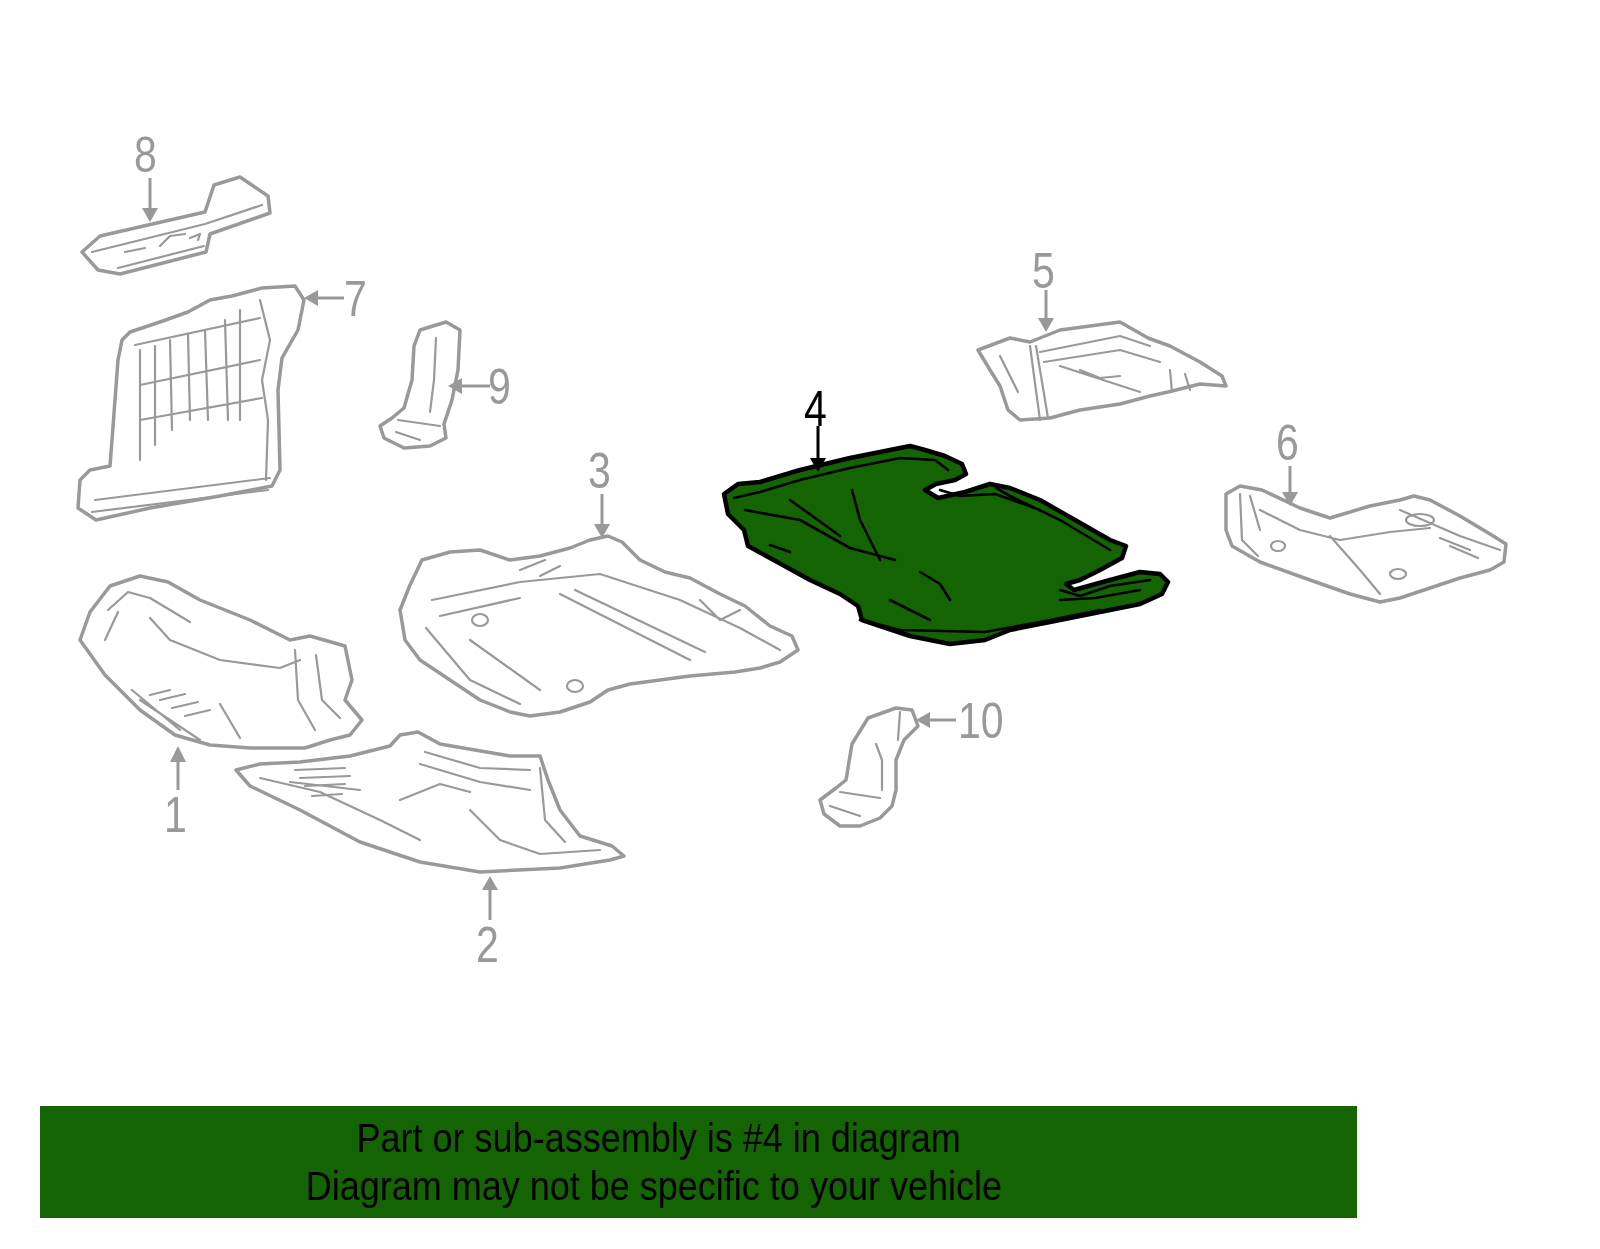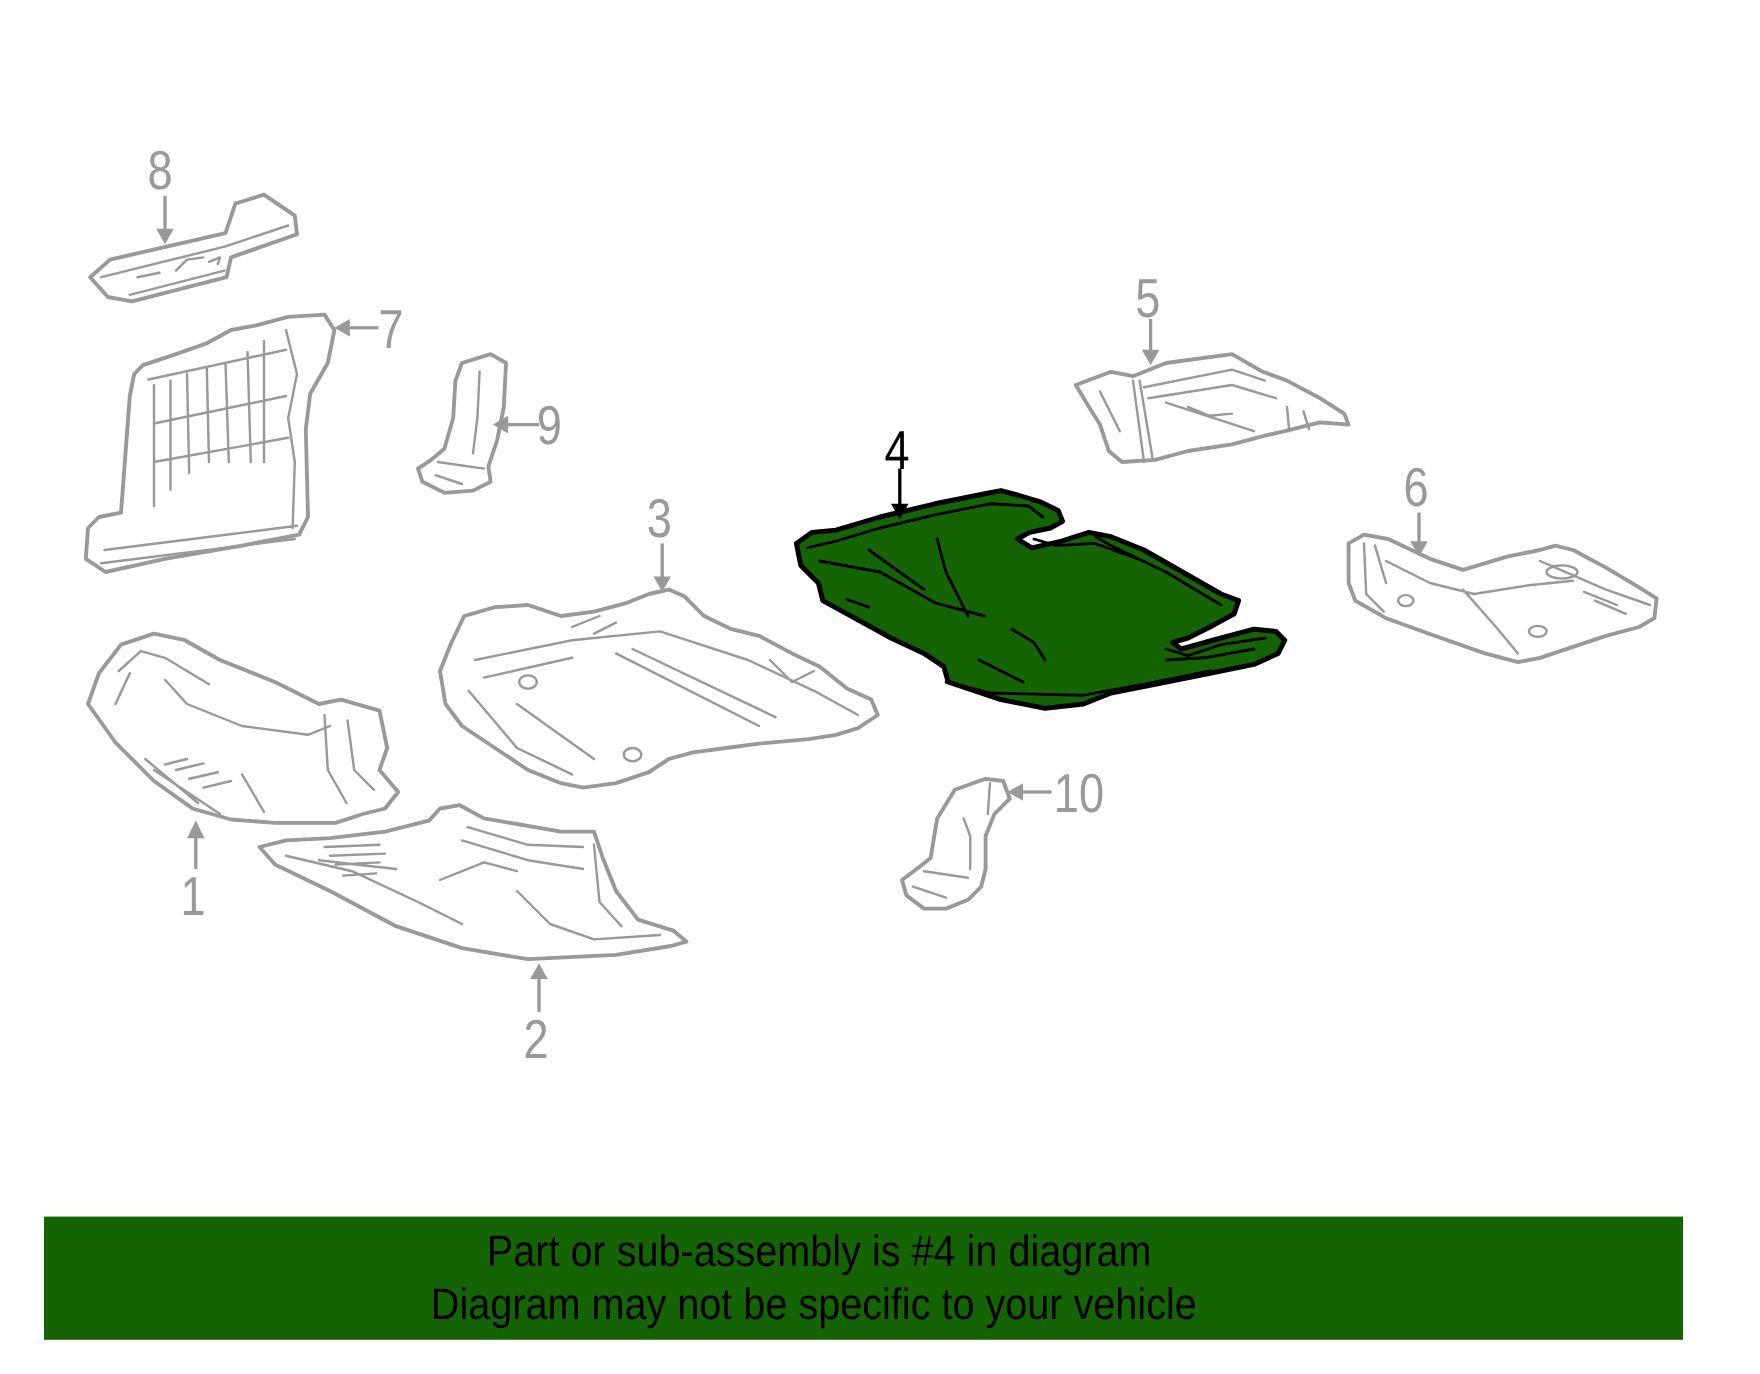--- a/index.html
+++ b/index.html
@@ -3,21 +3,21 @@
 <meta charset="utf-8">
 <style>
   html, body { margin: 0; padding: 0; background: #ffffff; }
   body { width: 1600px; height: 1249px; position: relative; overflow: hidden;
          font-family: "Liberation Sans", sans-serif; }
   #diagram { position: absolute; left: 0; top: 0; width: 1600px; height: 1100px; }
   .callout { position: absolute; font-family: "Liberation Sans", sans-serif;
              font-size: 50px; line-height: 1; color: #999999; transform: scaleX(0.82);
              transform-origin: left top; }
   .callout.active { color: #000000; }
-  #banner { position: absolute; left: 40px; top: 1106px; width: 1490px; height: 112px;
+  #banner { position: absolute; left: 40px; top: 1106px; width: 1317px; height: 112px;
             background: #146404; display: flex; flex-direction: column;
             align-items: center; justify-content: center; }
   #banner .line { font-family: "Liberation Sans", sans-serif; font-size: 40px;
                   line-height: 48px; color: #000000; transform: scaleX(0.9);
                   white-space: nowrap; }
   #banner .l1 { margin-left: -80px; }
   #banner .l2 { margin-left: -90px; }
   svg .part { fill: #ffffff; stroke: #999999; stroke-width: 3.5; stroke-linejoin: round; stroke-linecap: round; }
   svg .detail { fill: none; stroke: #999999; stroke-width: 2.2; stroke-linejoin: round; stroke-linecap: round; }
   svg .hl { fill: #146404; stroke: #000000; stroke-width: 4.5; stroke-linejoin: round; }

